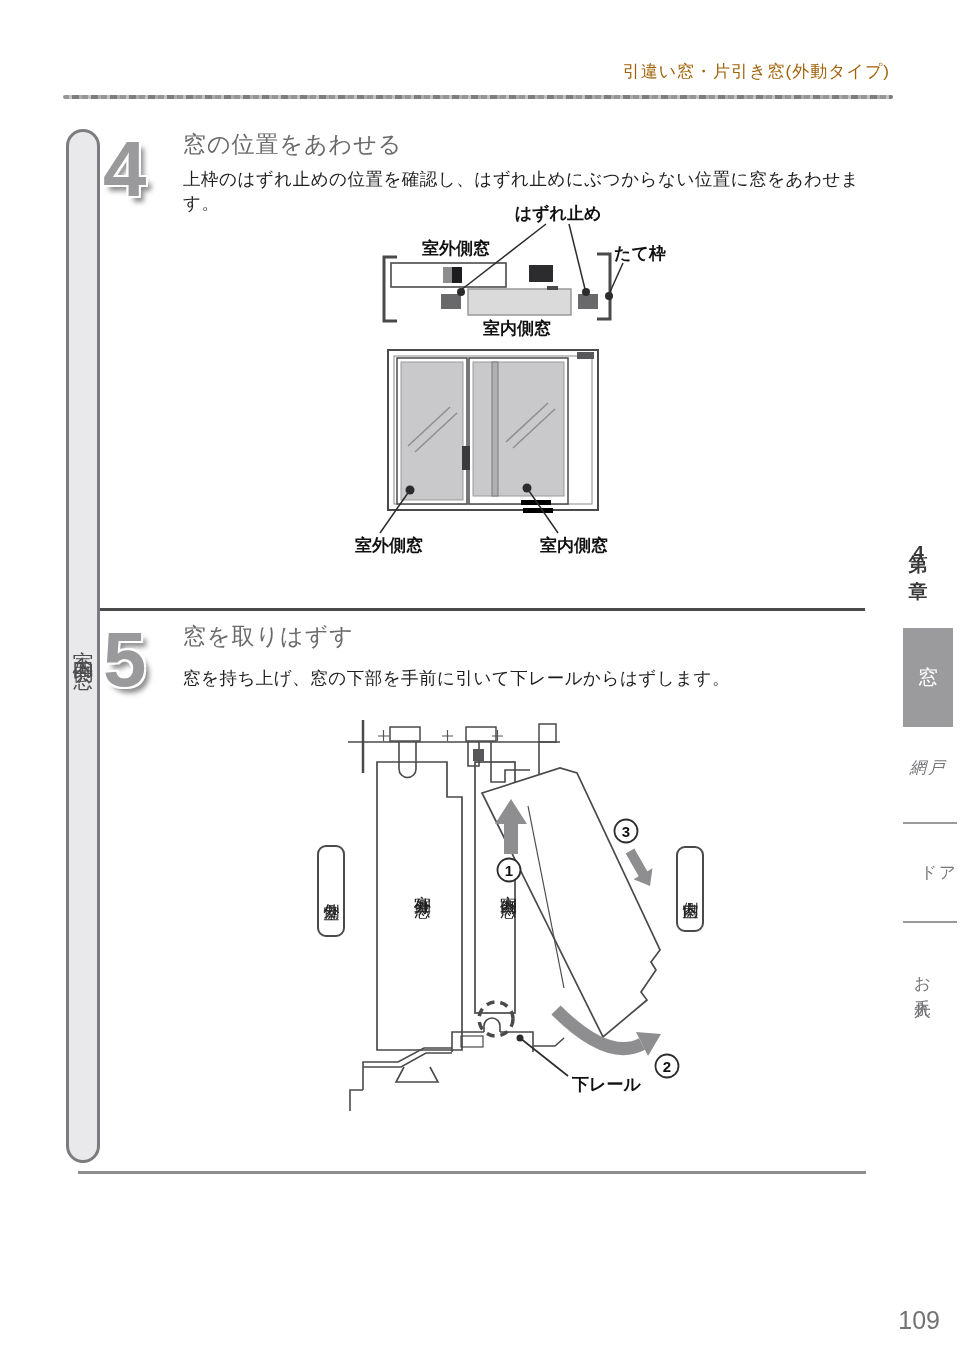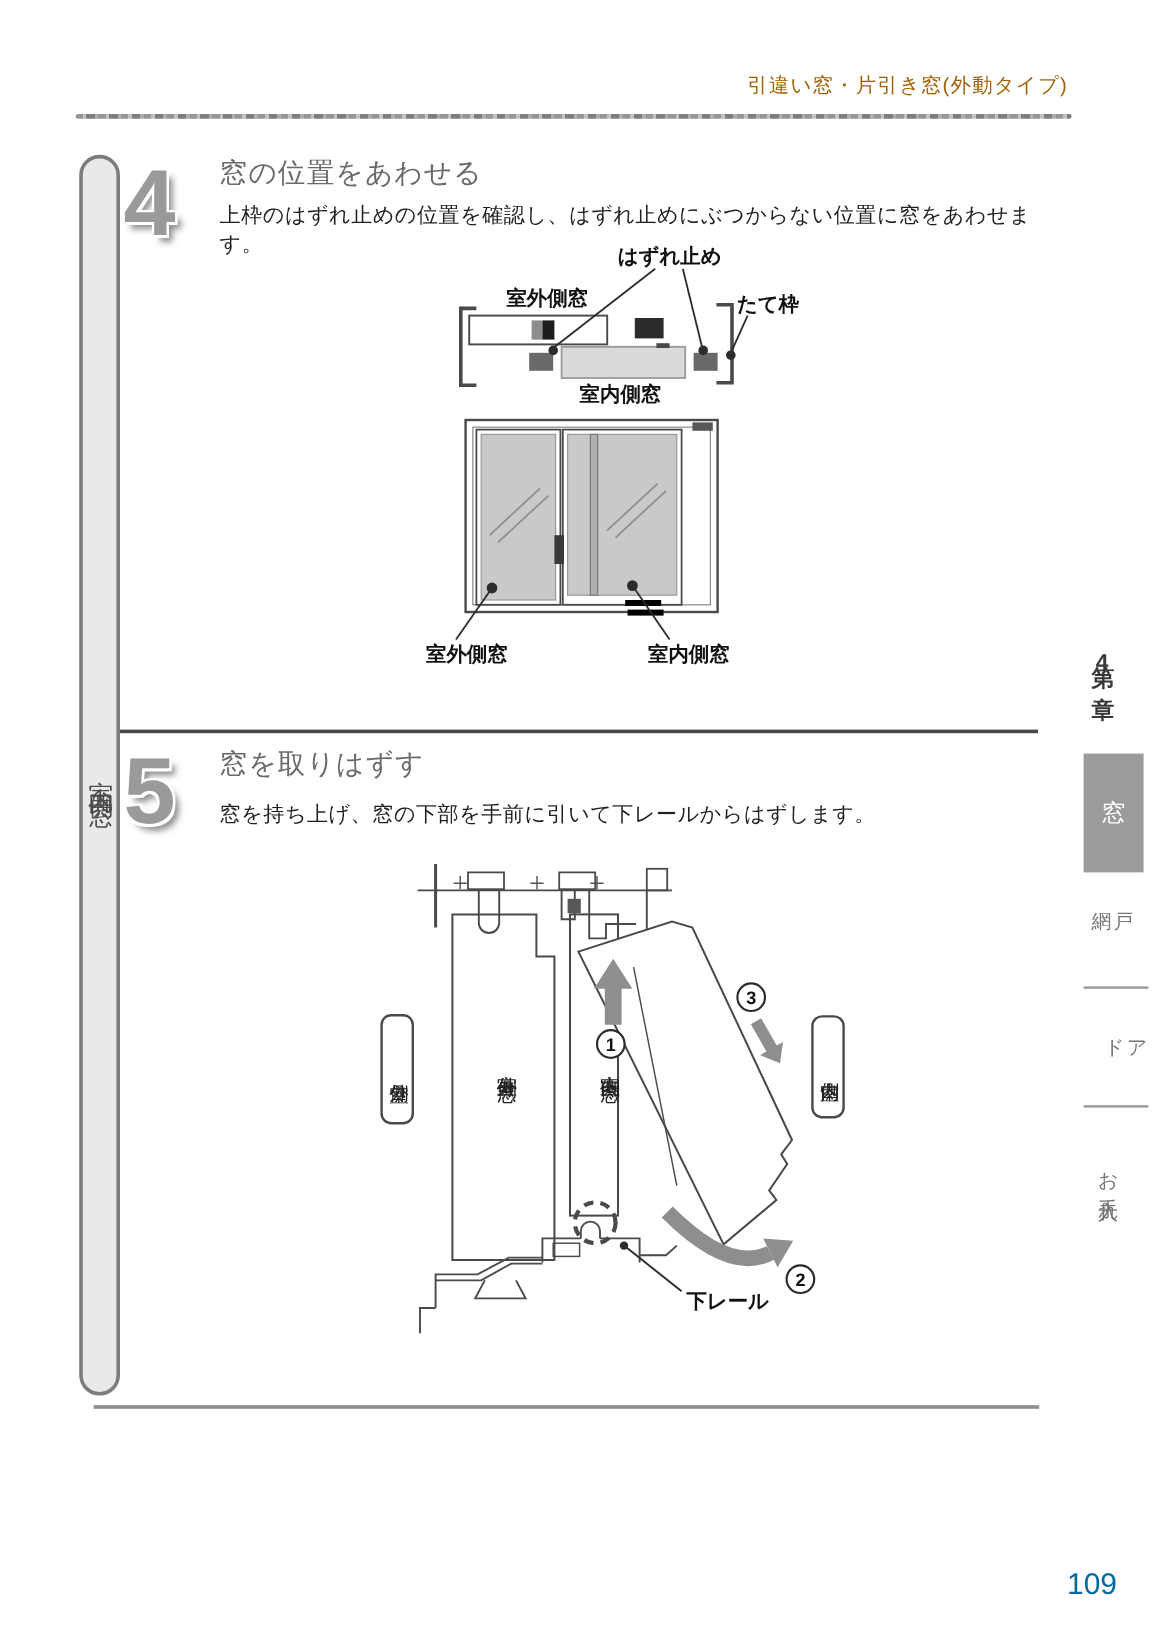--- a/index.html
+++ b/index.html
@@ -23,21 +23,21 @@
   .dlabel{font-size:17px;font-weight:600;fill:#111;}
   .circnum{font-size:15px;font-weight:700;fill:#111;}
   .tag-box{box-sizing:border-box;border:2px solid #4a4a4a;border-radius:9px;background:#fff;
      display:flex;align-items:center;justify-content:center;font-size:16px;color:#222;}
   .panel-vlabel{font-size:17px;color:#222;letter-spacing:2px;}
   .chap{font-size:19px;font-weight:bold;color:#38383a;letter-spacing:2px;}
   .tab-active{width:50px;height:99px;background:#9b9b9d;color:#fff;font-size:20px;
      display:flex;align-items:center;justify-content:center;}
   .tab-label{font-size:16.5px;color:#76767a;letter-spacing:2px;width:60px;text-align:center;}
   .tab-rule{width:54px;height:1.5px;background:#9a9a9a;}
-  .pagenum{font-size:25px;color:#0369a1;width:60px;text-align:center;}
+  .pagenum{font-size:25px;color:#737373;width:60px;text-align:right;}
 </style>
 </head>
 <body>
 
 <div class="page">
 
   <div class="abs hdr" style="top:60px;right:70px;">引違い窓・片引き窓(外動タイプ)</div>
   <div class="abs rough-rule" style="top:95px;left:63px;width:830px;"></div>
 
   <div class="abs side-bar" style="left:66px;top:129px;">
@@ -182,21 +182,21 @@
 
   <div class="abs tag-box vtext" style="left:317px;top:845px;width:28px;height:92px;">室外側</div>
   <div class="abs tag-box vtext" style="left:676px;top:846px;width:28px;height:86px;">室内側</div>
   <div class="abs vtext panel-vlabel" style="left:411px;top:882px;height:120px;">室外側窓</div>
   <div class="abs vtext panel-vlabel" style="left:497px;top:882px;height:120px;">室内側窓</div>
 
   <div class="abs vtext chap" style="left:905px;top:540px;height:80px;">第4章</div>
   <div class="abs tab-active" style="left:903px;top:628px;">
     <span>窓</span>
   </div>
-  <div class="abs tab-label" style="left:898px;top:757px;">網戸</div>
+  <div class="abs tab-label" style="left:898px;top:757px;font-style:italic;">網戸</div>
   <div class="abs tab-rule" style="left:903px;top:822px;"></div>
   <div class="abs tab-label" style="left:898px;top:862px;text-align:right;">ドア</div>
   <div class="abs tab-rule" style="left:903px;top:921px;"></div>
   <div class="abs vtext tab-label" style="left:912px;top:938px;height:100px;width:22px;">お手入れ</div>
 
   <div class="abs bot-rule" style="left:78px;top:1171px;width:788px;"></div>
   <div class="abs pagenum" style="left:880px;top:1306px;">109</div>
 
 </div>
 

